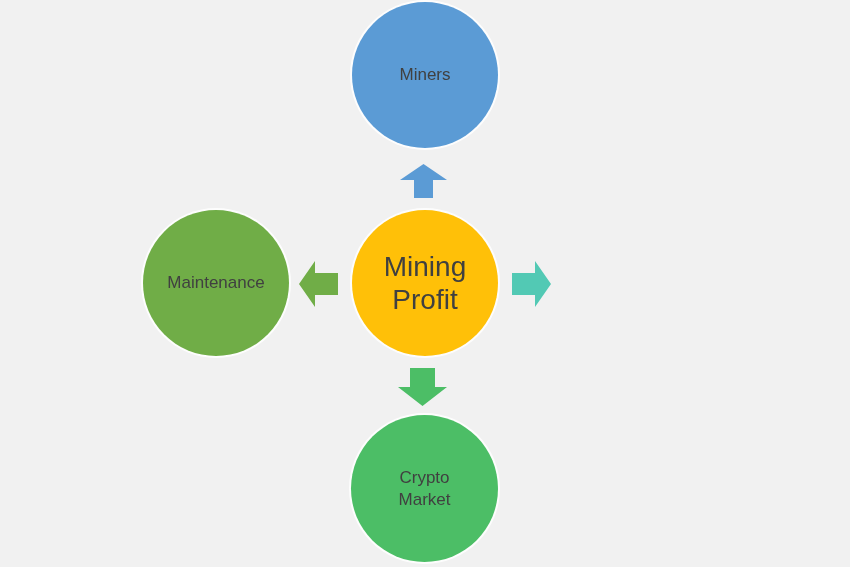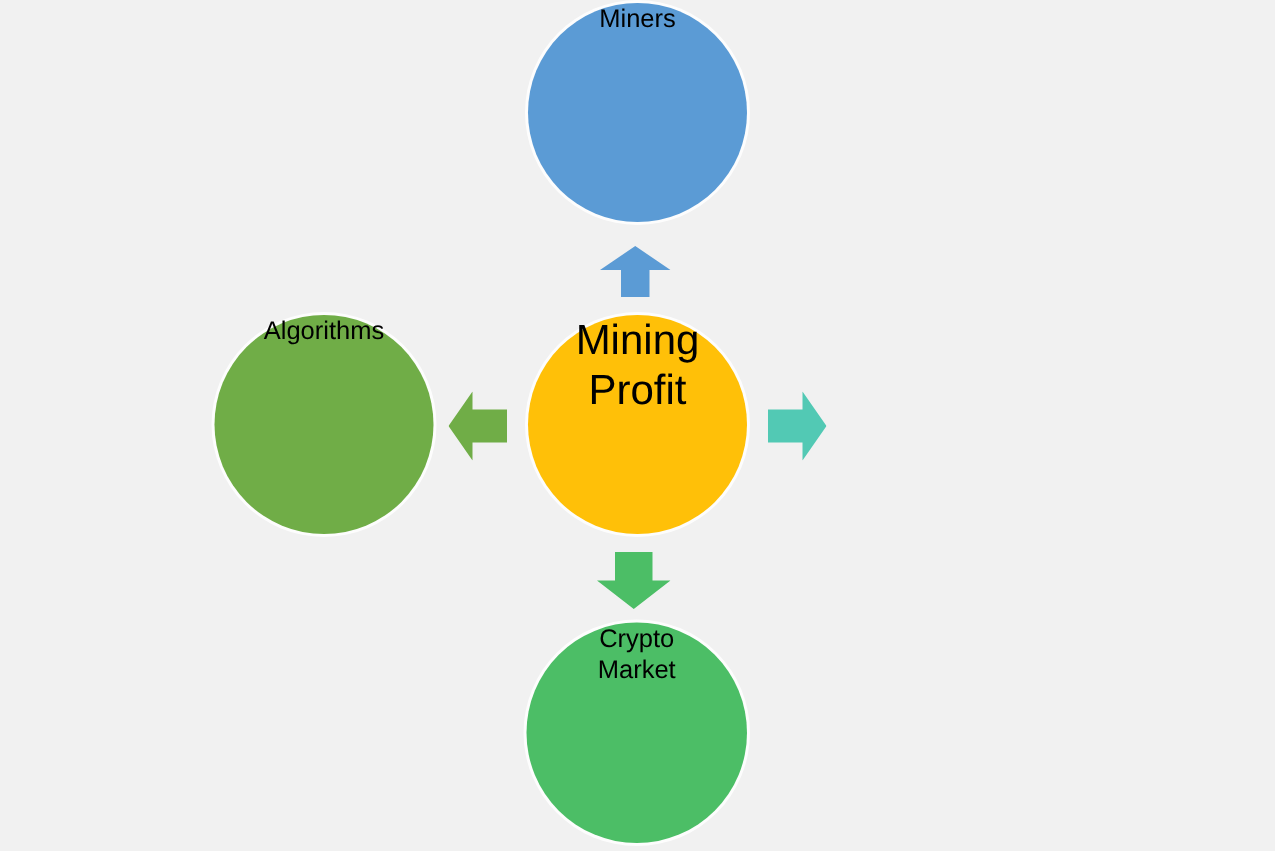--- a/index.html
+++ b/index.html
@@ -11,23 +11,24 @@
     position: relative;
     width: 850px;
     height: 567px;
     overflow: hidden;
     font-family: "Liberation Sans", sans-serif;
   }
   .node {
     position: absolute;
     border-radius: 50%;
     display: flex;
+    align-items: center;
     justify-content: center;
     text-align: center;
-    color: #000000;
+    color: #404040;
     box-shadow: 0 0 0 2px rgba(255,255,255,0.85);
   }
   .satellite {
     width: 146px;
     height: 146px;
     font-size: 17px;
   }
   .center-node {
     width: 146px;
     height: 146px;
@@ -48,21 +49,21 @@
 </head>
 <body>
 
 <div class="stage" style="background-color: rgb(241, 241, 241);">
 
   <div class="node satellite" style="left: 352px; top: 2px; background-color: rgb(91, 155, 213);">
     <span class="label">Miners</span>
   </div>
 
   <div class="node satellite" style="left: 143px; top: 210px; background-color: rgb(112, 173, 71);">
-    <span class="label">Algorithms</span>
+    <span class="label">Maintenance</span>
   </div>
 
 
   <div class="node center-node" style="left: 352px; top: 210px; background-color: rgb(255, 192, 8);">
     <span class="label">Mining
 Profit</span>
   </div>
 
   <div class="node satellite" style="left: 351px; top: 415px; width: 147px; height: 147px; background-color: rgb(76, 190, 102);">
     <span class="label">Crypto

